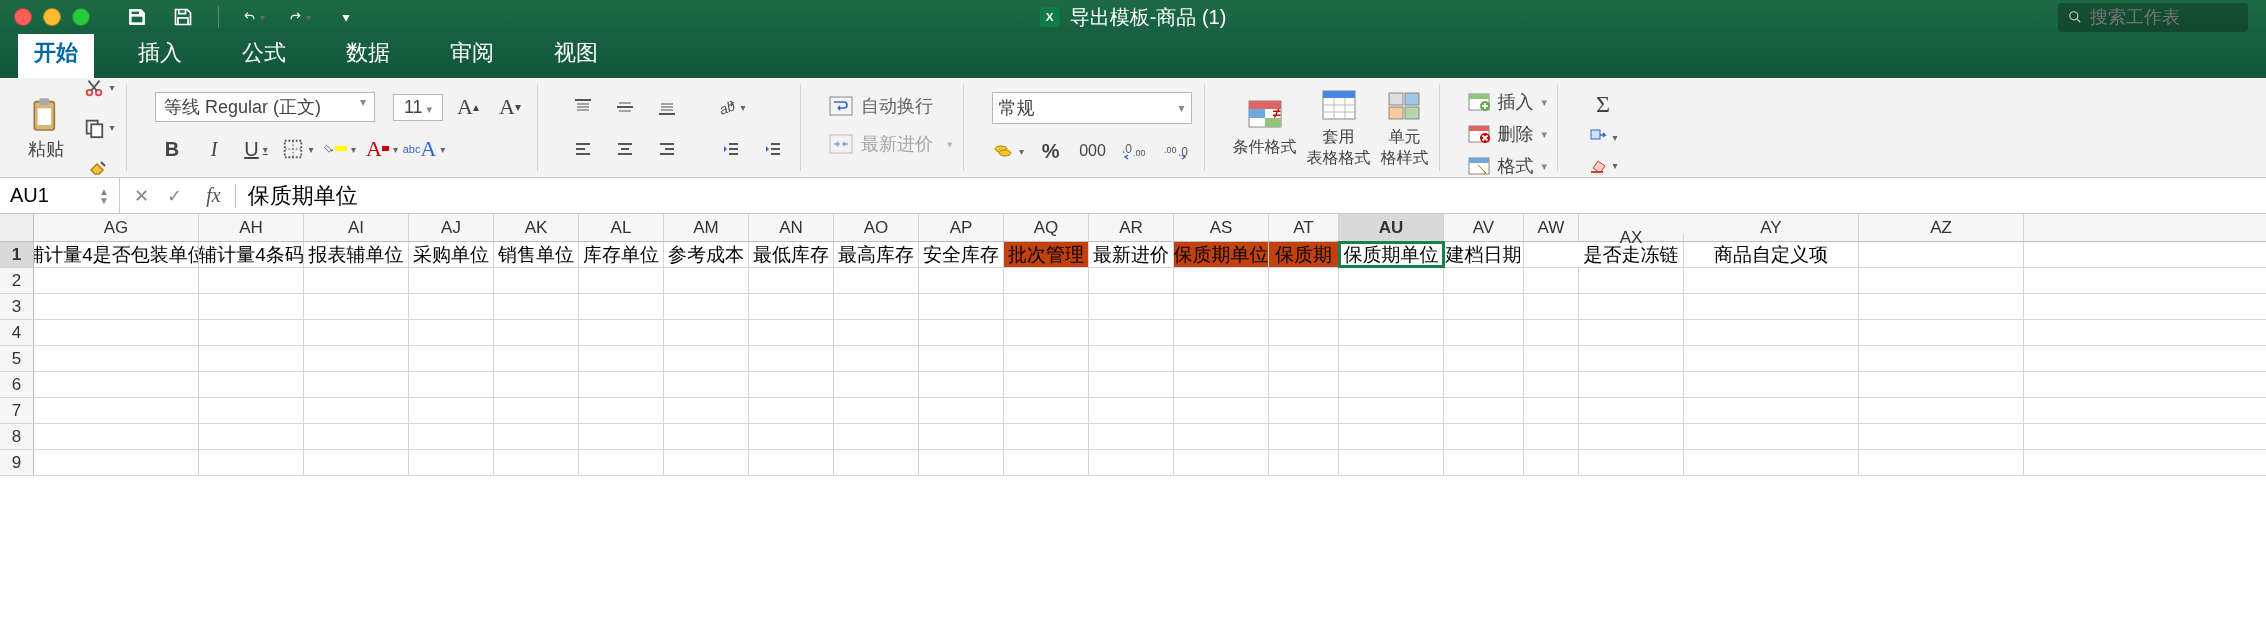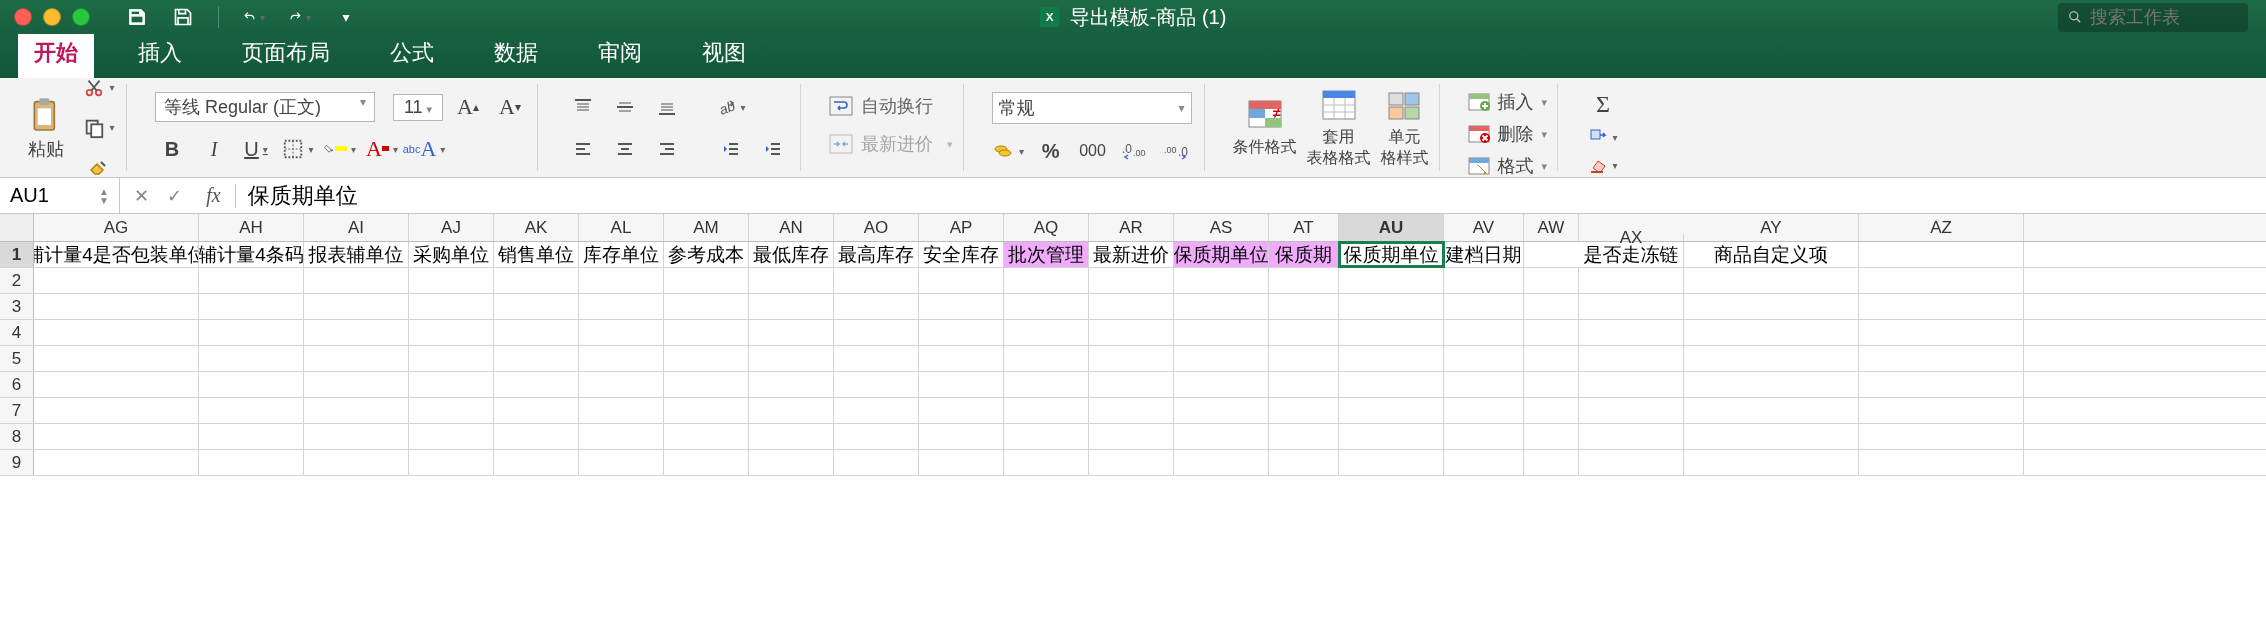--- a/index.html
+++ b/index.html
@@ -14,21 +14,21 @@
   .qat .ic { width: 22px; height: 22px; display:flex; align-items:center; justify-content:center; fill:#fff; stroke:#fff; }
   .qat .sep { width:1px; height:22px; background:rgba(255,255,255,.25); }
   .doc-title { position:absolute; left:50%; transform:translateX(-50%); display:flex; align-items:center; gap:10px; font-size:20px; }
   .searchbox { margin-left:auto; margin-right:18px; display:flex; align-items:center; gap:8px; background:rgba(0,0,0,.25); border-radius:4px; padding:4px 10px; width:190px; }
   .searchbox input { background:transparent; border:none; color:#ddd; font-size:18px; width:100%; outline:none; }
   .searchbox svg { fill:#ccc; }
 
   
   .tabstrip { height: 44px; background: linear-gradient(#176040,#12573a); display:flex; align-items:flex-end; padding-left:18px; gap:28px; font-size:22px; color:#fff; }
   .tab { padding:8px 16px 10px; cursor:pointer; }
-  .tab.active { background:#fff; color:#be185d; border-radius:4px 4px 0 0; font-weight:600; }
+  .tab.active { background:#fff; color:#0369a1; border-radius:4px 4px 0 0; font-weight:600; }
 
   
   .ribbon { height:100px; background:#f3f3f3; border-bottom:1px solid #c7c7c7; display:flex; align-items:stretch; padding:6px 10px; gap:18px; font-size:16px; color:#444; }
   .group { display:flex; flex-direction:row; align-items:center; gap:10px; padding:0 10px; border-right:1px solid #d4d4d4; }
   .group:last-child { border-right:none; }
   .col { display:flex; flex-direction:column; align-items:center; justify-content:center; gap:4px; }
   .row { display:flex; align-items:center; gap:8px; }
   .bigbtn { display:flex; flex-direction:column; align-items:center; justify-content:center; gap:2px; padding:0 6px; }
   .bigbtn svg { width:40px; height:40px; }
   .lbl { font-size:18px; }
@@ -56,21 +56,21 @@
   .sheet { position:relative; }
   .colhdrs { display:flex; height:28px; background:#f6f6f6; border-bottom:1px solid #bdbdbd; font-size:17px; color:#333; }
   .corner { width:34px; border-right:1px solid #bdbdbd; background:#eee; }
   .ch { border-right:1px solid #d4d4d4; display:flex; align-items:center; justify-content:center; }
   .ch.selcol { background:#d9d9d9; font-weight:600; }
   .rows { }
   .gridrow { display:flex; height:26px; border-bottom:1px solid #d4d4d4; font-size:19px; }
   .rh { width:34px; background:#f6f6f6; border-right:1px solid #bdbdbd; display:flex; align-items:center; justify-content:center; font-size:17px; color:#333; }
   .rh.selrow { background:#d9d9d9; font-weight:600; }
   .cell { border-right:1px solid #d4d4d4; display:flex; align-items:center; justify-content:center; padding:0 4px; overflow:hidden; white-space:nowrap; }
-  .cell.hl { background:#f0abfc;font-family:Liberation Serif, serif; }
+  .cell.hl { background:#c2410c;font-family:Liberation Serif, serif; }
   .cell.selected { outline:3px solid #1a7f4f; outline-offset:-2px; }
   
   svg { display:block; }
 </style>
 </head>
 <body>
 
 <div class="titlebar">
   <div class="traffic">
     <div class="tlight red"></div>
@@ -113,21 +113,20 @@
         <circle cx="10" cy="10" r="7" fill="none" stroke="#ccc" stroke-width="2"></circle>
         <line x1="15" y1="15" x2="21" y2="21" stroke="#ccc" stroke-width="2"></line>
       </svg>
     <input placeholder="搜索工作表" style="">
   </div>
 </div>
 
 <div class="tabstrip" id="tabstrip">
     <div class="tab active">开始</div>
     <div class="tab">插入</div>
-    <div class="tab">页面布局</div>
     <div class="tab">公式</div>
     <div class="tab">数据</div>
     <div class="tab">审阅</div>
     <div class="tab">视图</div>
   </div>
 
 <div class="ribbon">
 
   <div class="group">
     <div class="bigbtn">

